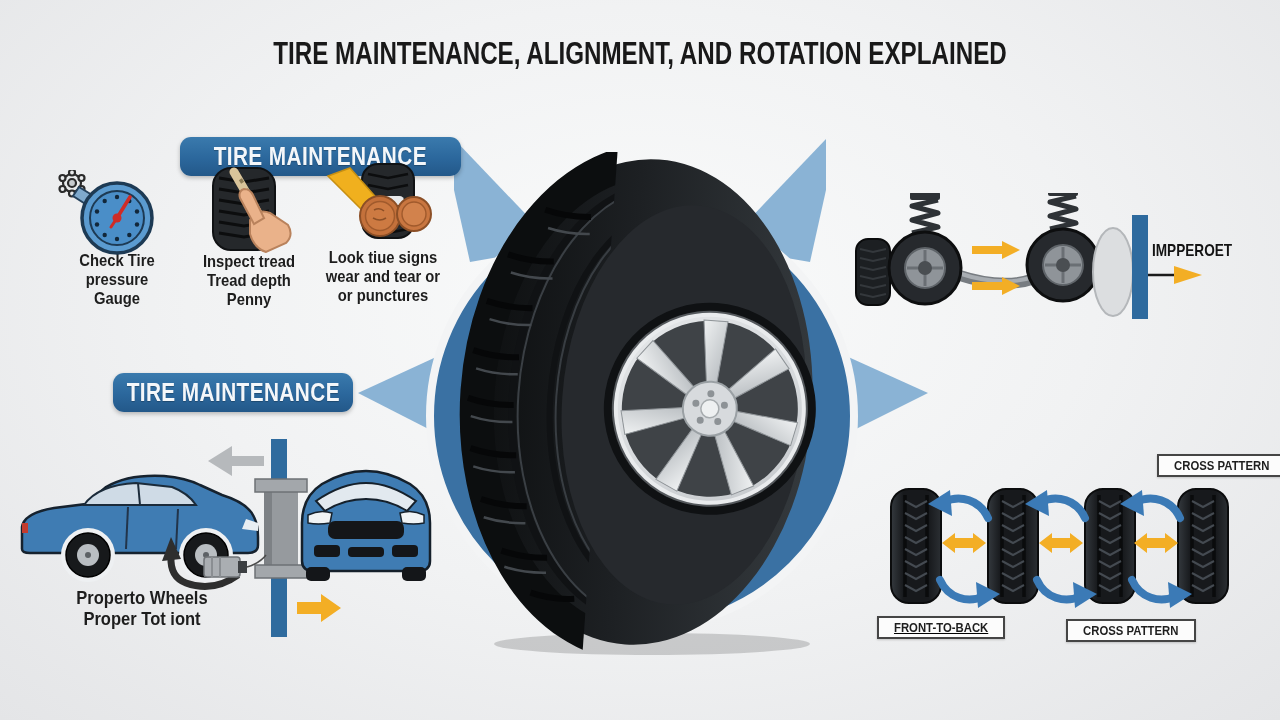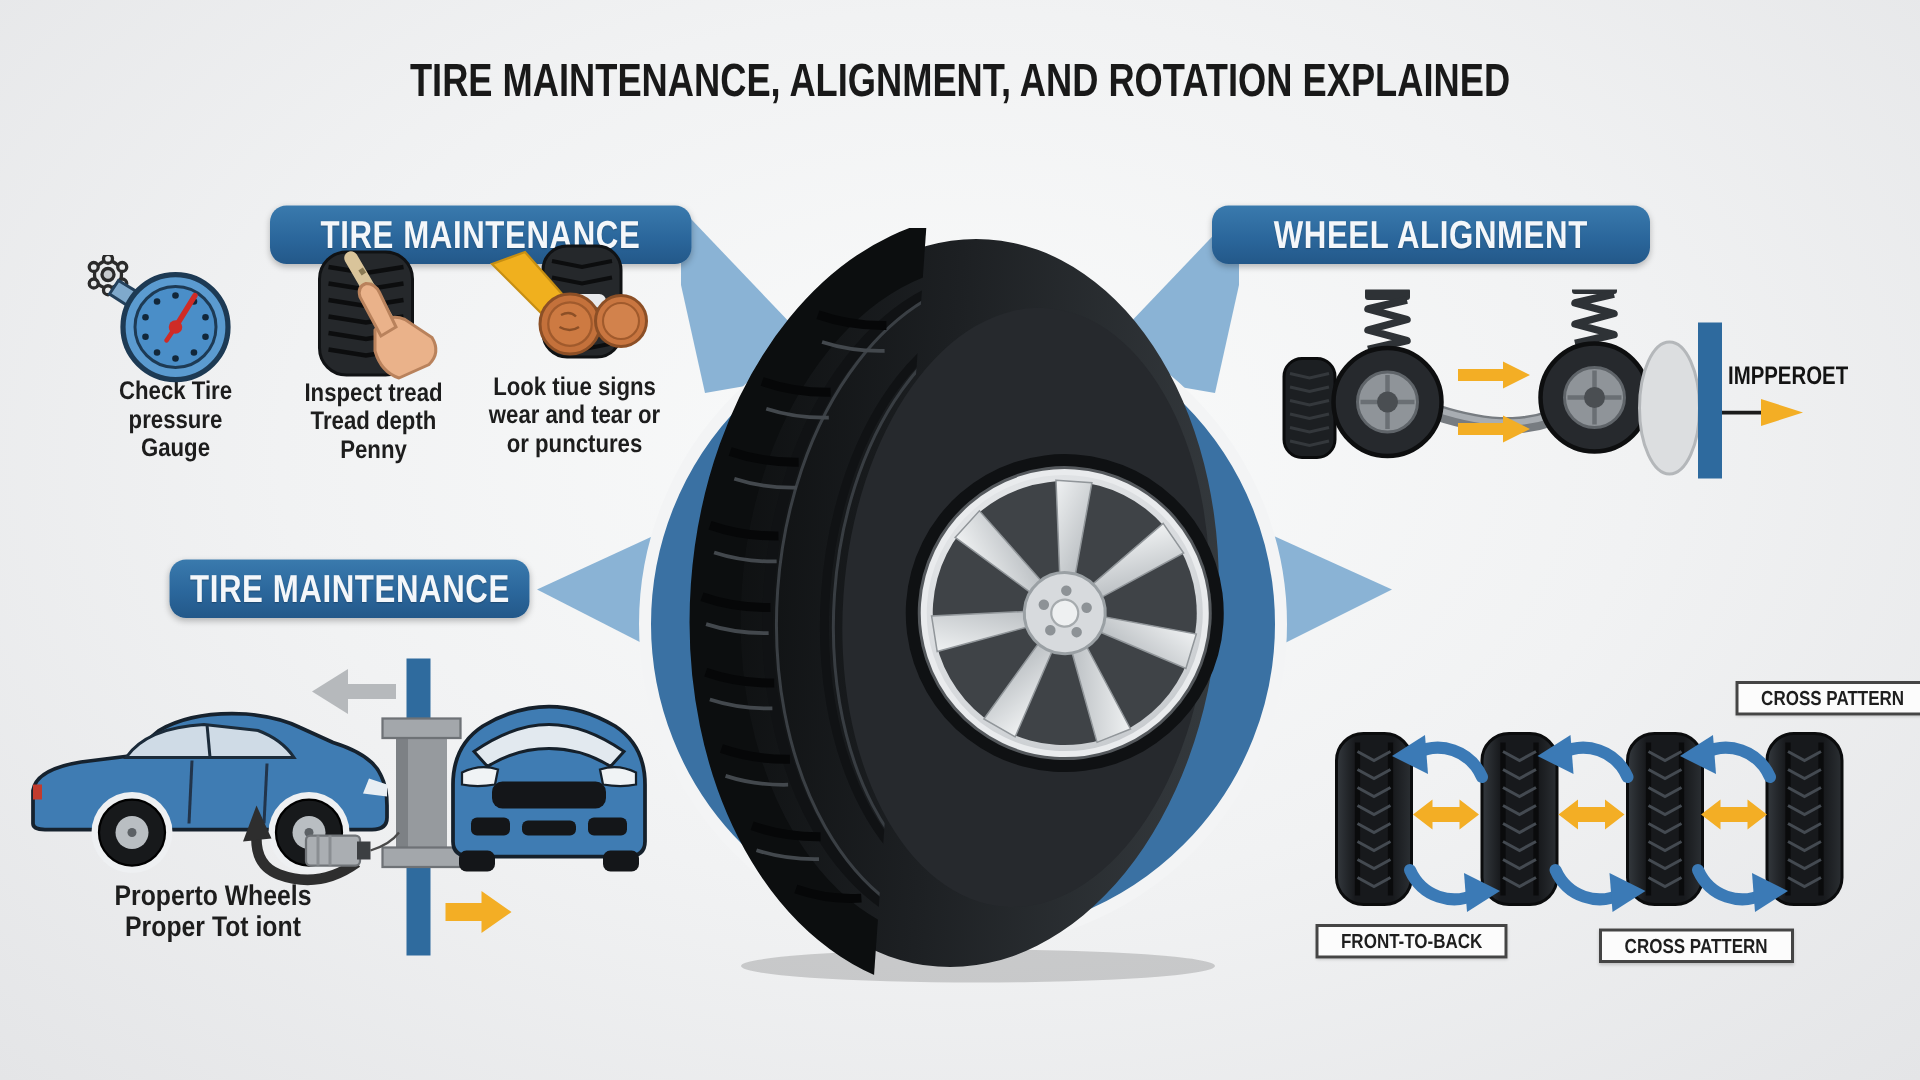--- a/index.html
+++ b/index.html
@@ -142,23 +142,20 @@
         <circle r="9" fill="#eef0f1" stroke="#a6abae" stroke-width="1.5"></circle>
       </g>
     </g>
   </svg>
 
   <div class="title">TIRE MAINTENANCE, ALIGNMENT, AND ROTATION EXPLAINED</div>
 
   <div class="banner" style="left:180px;top:137px;width:281px;z-index:3;">
     <span>TIRE MAINTENANCE</span>
   </div>
-  <div class="banner" style="left:808px;top:137px;width:292px;z-index:3;">
-    <span>WHEEL ALIGNMENT</span>
-  </div>
   <div class="banner" style="left:113px;top:373px;width:240px;z-index:3;">
     <span>TIRE MAINTENANCE</span>
   </div>
 
   <svg class="abs" style="left:55px;top:170px;z-index:3;" width="110" height="90" viewBox="0 0 110 90">
     <g stroke="#2b2b2b" stroke-width="2.2" fill="#e9ebec">
       <circle cx="17" cy="13" r="9"></circle>
       <circle cx="17" cy="2.5" r="3"></circle>
         <circle cx="26.5" cy="8" r="3"></circle>
         <circle cx="26.5" cy="19" r="3"></circle>
@@ -385,20 +382,20 @@
     <use href="#dblArrow" transform="translate(102,101)"></use>
     <use href="#dblArrow" transform="translate(199,101)"></use>
     <use href="#dblArrow" transform="translate(294,101)"></use>
     <use href="#arcBot" transform="translate(102,140)"></use>
     <use href="#arcBot" transform="translate(199,140)"></use>
     <use href="#arcBot" transform="translate(294,140)"></use>
   </svg>
   <div class="labelbox" style="left:1157px;top:454px;z-index:4;">
     <span>CROSS PATTERN</span>
   </div>
-  <div class="labelbox" style="left:877px;top:616px;z-index:4;">
+  <div class="labelbox" style="left:877px;top:616px;z-index:4;text-decoration:underline;">
     <span>FRONT-TO-BACK</span>
   </div>
   <div class="labelbox" style="left:1066px;top:619px;z-index:4;">
     <span>CROSS PATTERN</span>
   </div>
 
 </div>
 
 </body></html>

